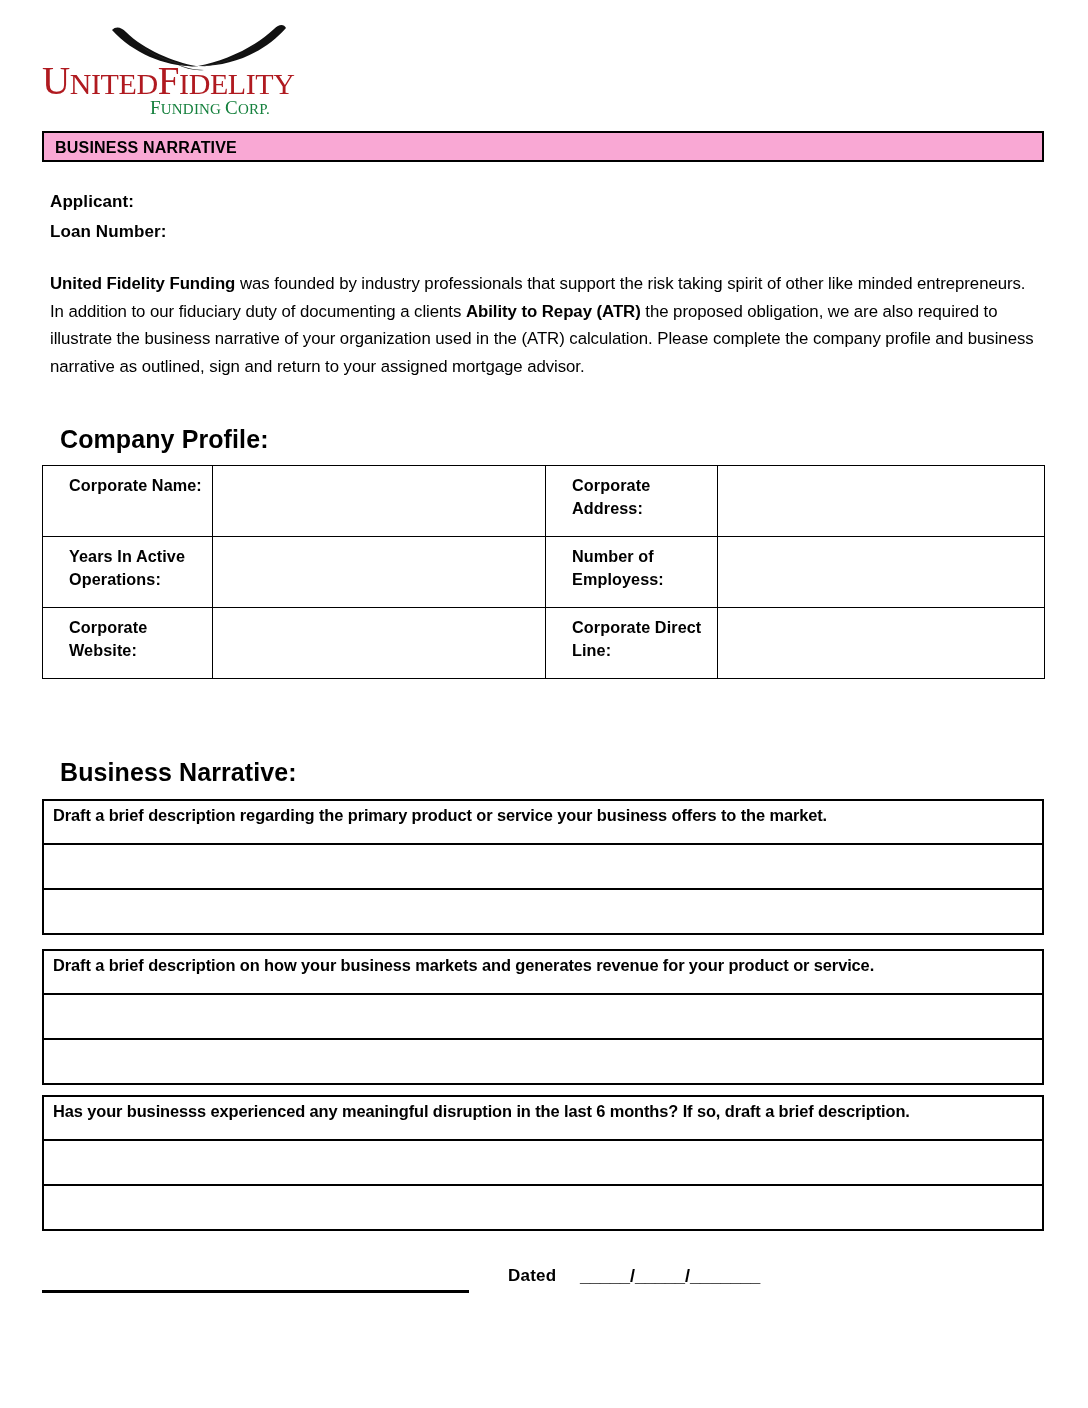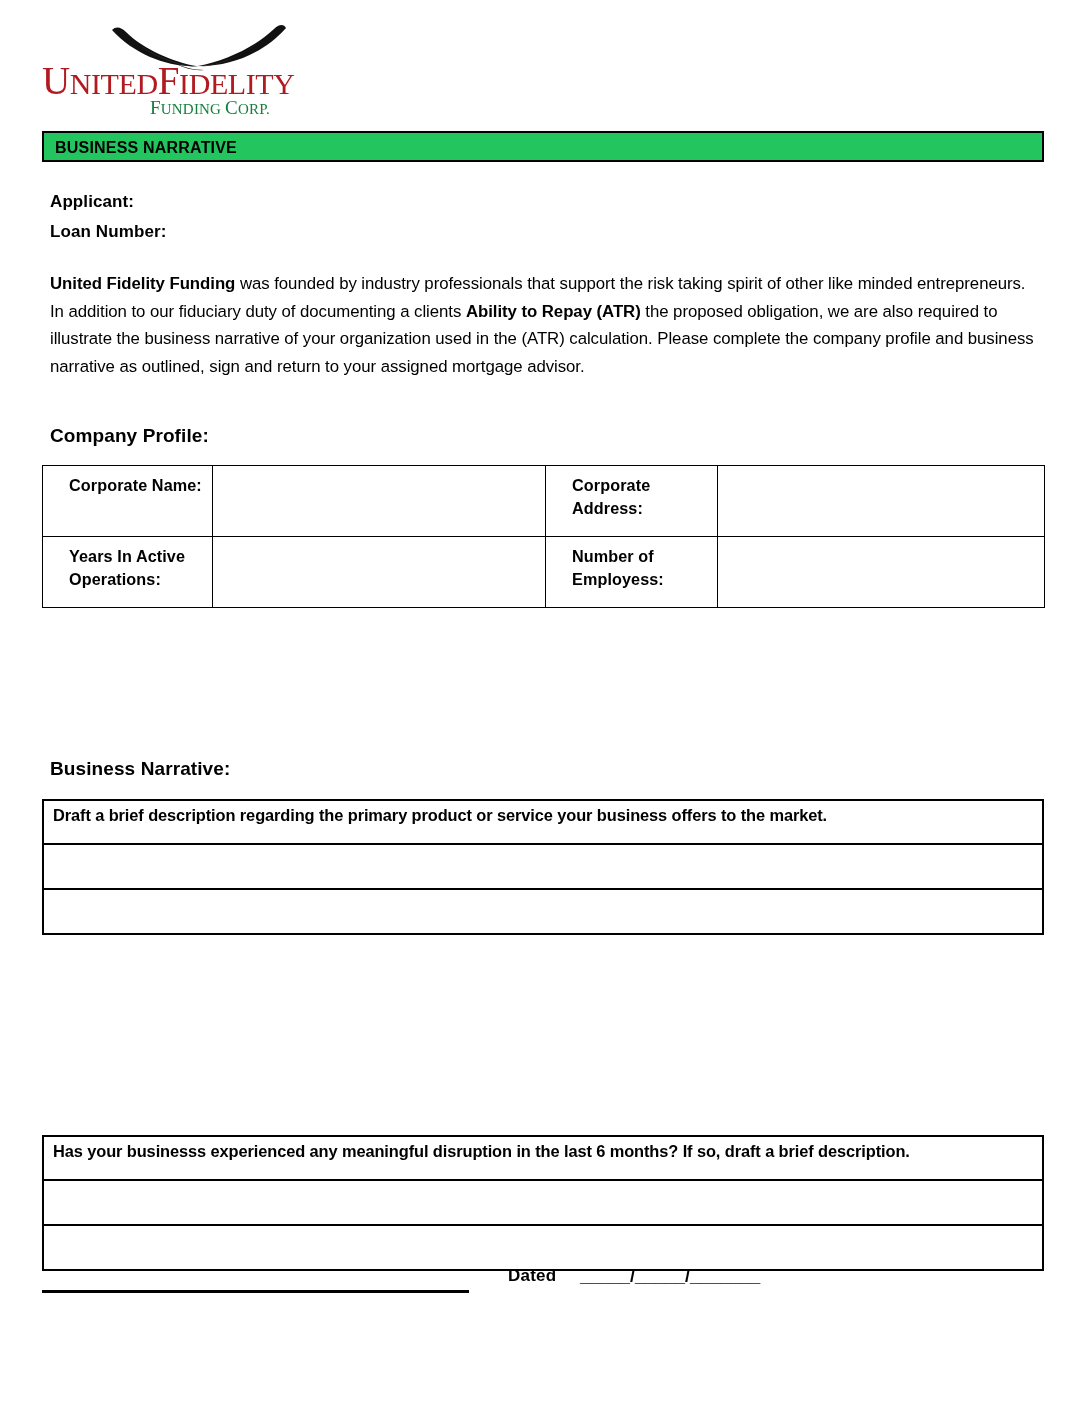--- a/index.html
+++ b/index.html
@@ -70,21 +70,21 @@
   .logo-sub .sc2 { font-size: 15px; }
 
   
   .title-bar {
     position: absolute;
     left: 42px;
     top: 131px;
     width: 1002px;
     height: 31px;
     border: 2.5px solid #000;
-    background: #22c55e;
+    background: #f9a8d4;
   }
   .title-bar-text {
     position: absolute;
     left: 11px;
     top: 5px;
     font-size: 16px;
     font-weight: bold;
     letter-spacing: 0.2px;
     line-height: 19px;
   }
@@ -112,22 +112,22 @@
     font-size: 16.8px;
     line-height: 27.5px;
     letter-spacing: -0.05px;
     text-align: left;
   }
   .intro b { font-weight: bold; }
 
   
   .section-heading {
     position: absolute;
-    left: 50px;
-    font-size: 19px;
+    left: 60px;
+    font-size: 25px;
     font-weight: bold;
     letter-spacing: 0.1px;
   }
   #heading-company-profile { top: 425px; }
   #heading-business-narrative { top: 758px; }
 
   
   .profile-table {
     position: absolute;
     left: 42px;
@@ -168,21 +168,21 @@
     line-height: 22px;
     font-weight: bold;
     letter-spacing: -0.1px;
     vertical-align: top;
   }
   .narr-table tr.prompt td { height: 44px; }
   .narr-table tr.blank td { height: 45px; font-weight: normal; }
 
   #narr-1 { top: 799px; }
   #narr-2 { top: 949px; }
-  #narr-3 { top: 1095px; margin-top: 40px; }
+  #narr-3 { top: 1095px; }
 
   
   .sig-area {
     position: absolute;
     left: 42px;
     top: 1262px;
     width: 1002px;
     height: 44px;
   }
   .sig-line {
@@ -254,39 +254,58 @@
         <td class="col-val-a val"></td>
         <td class="col-lbl-b">Corporate Address:</td>
         <td class="col-val-b val"></td>
       </tr>
       <tr class="tall">
         <td class="col-lbl-a">Years In Active Operations:</td>
         <td class="col-val-a val"></td>
         <td class="col-lbl-b">Number of Employess:</td>
         <td class="col-val-b val"></td>
       </tr>
+      <tr class="tall">
+        <td class="col-lbl-a">Corporate Website:</td>
+        <td class="col-val-a val"></td>
+        <td class="col-lbl-b">Corporate Direct Line:</td>
+        <td class="col-val-b val"></td>
+      </tr>
     </tbody>
   </table>
 
   <div class="section-heading" id="heading-business-narrative">Business Narrative:</div>
 
   <table class="narr-table" id="narr-1">
     <tbody>
       <tr class="prompt">
         <td>Draft a brief description regarding the primary product or service your business offers to the market.</td>
       </tr>
       <tr class="blank">
         <td></td>
       </tr>
       <tr class="blank">
         <td></td>
       </tr>
     </tbody>
   </table>
 
+  <table class="narr-table" id="narr-2">
+    <tbody>
+      <tr class="prompt">
+        <td>Draft a brief description on how your business markets and generates revenue for your product or service.</td>
+      </tr>
+      <tr class="blank">
+        <td></td>
+      </tr>
+      <tr class="blank">
+        <td></td>
+      </tr>
+    </tbody>
+  </table>
 
   <table class="narr-table" id="narr-3">
     <tbody>
       <tr class="prompt">
         <td>Has your businesss experienced any meaningful disruption in the last 6 months? If so, draft a brief description.</td>
       </tr>
       <tr class="blank">
         <td></td>
       </tr>
       <tr class="blank">

